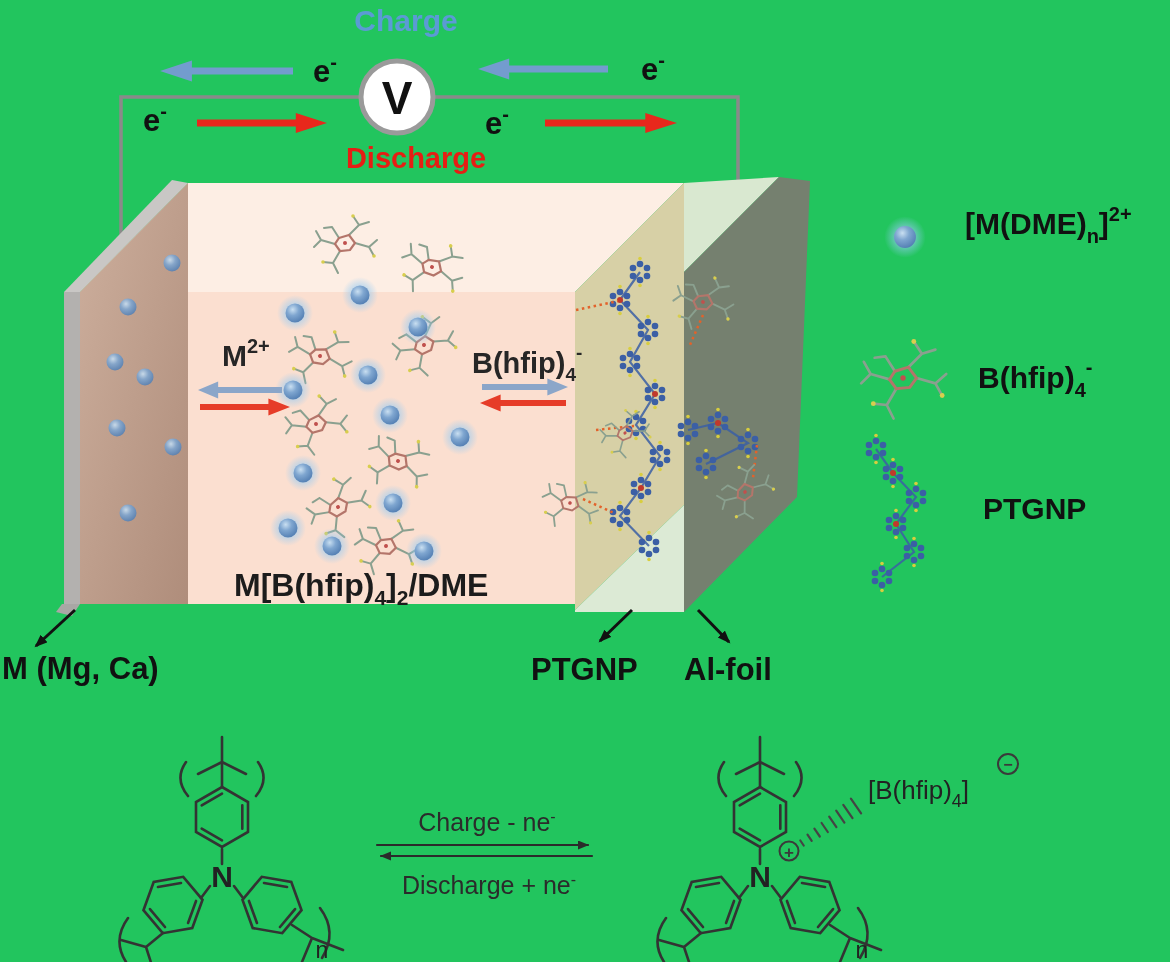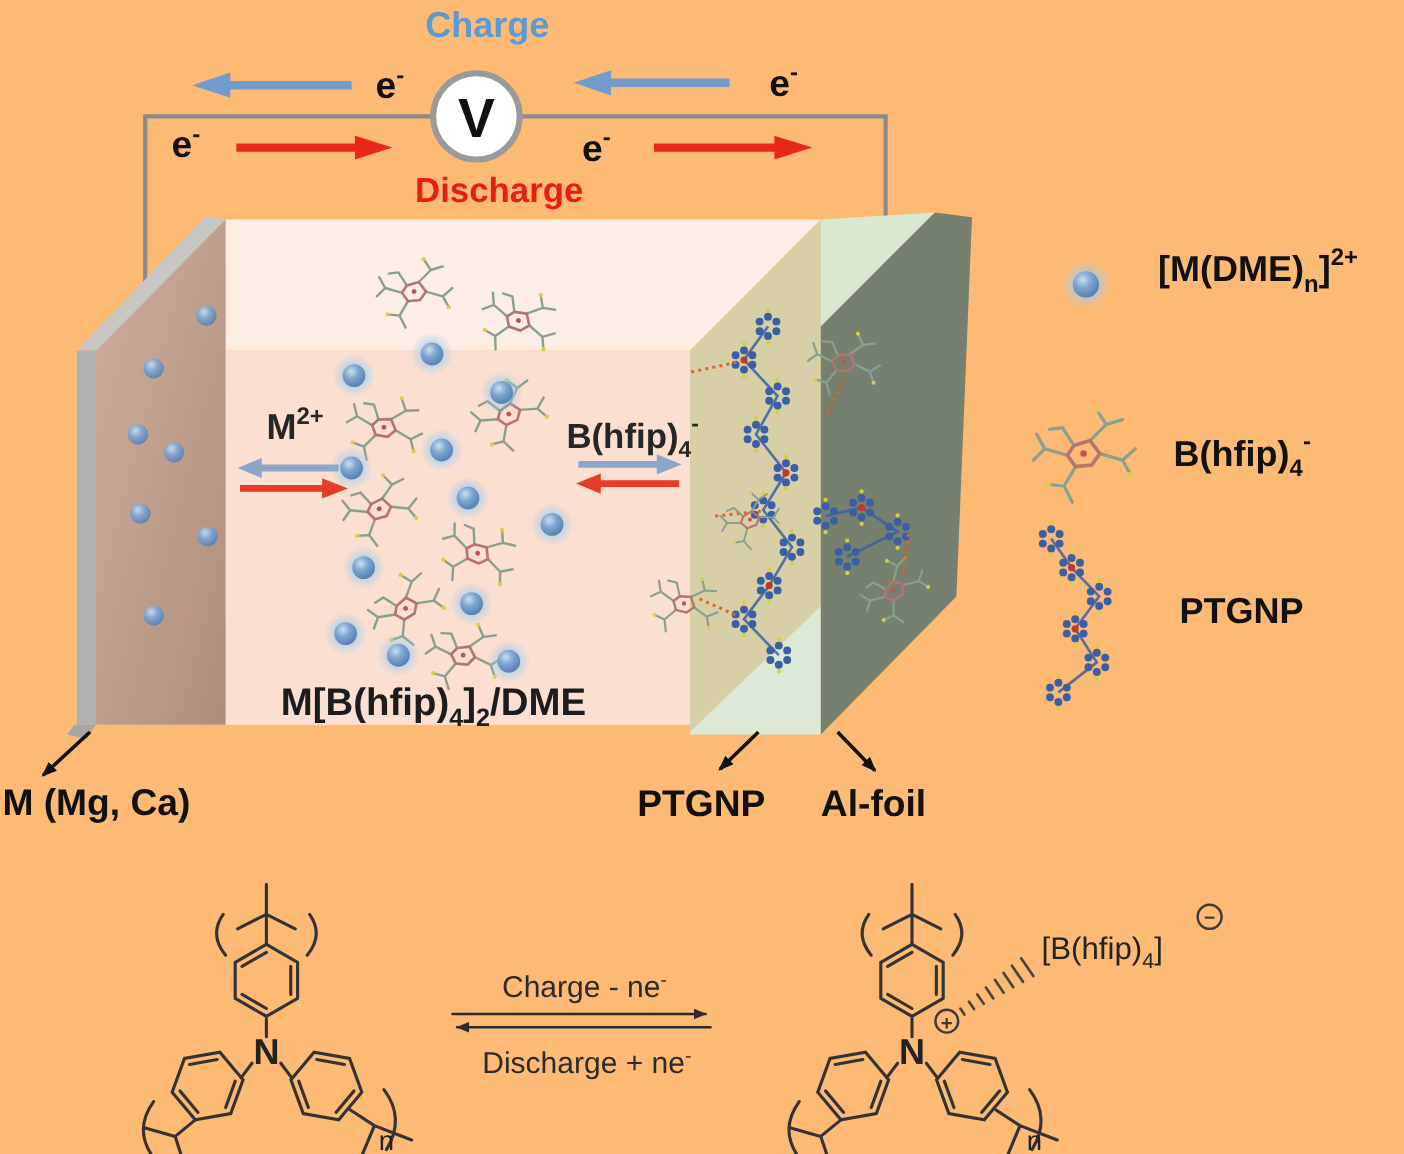--- a/index.html
+++ b/index.html
@@ -1,16 +1,16 @@
 <!DOCTYPE html>
 <html><head>
 <meta charset="utf-8">
 <style>
   html,body{margin:0;padding:0;background:#ffffff;}
-  .fig{width:1170px;height:962px;position:relative;background:#fdba74;}
+  .fig{width:1170px;height:962px;position:relative;background:#22c55e;}
   svg{display:block;}
   text{font-family:"Liberation Sans","DejaVu Sans",sans-serif;}
 </style>
 </head>
 <body>
 
 <div class="fig">
 <svg width="1170" height="962" viewBox="0 0 1170 962">
   <defs>
     <radialGradient id="gBall" cx="38%" cy="32%" r="75%">

